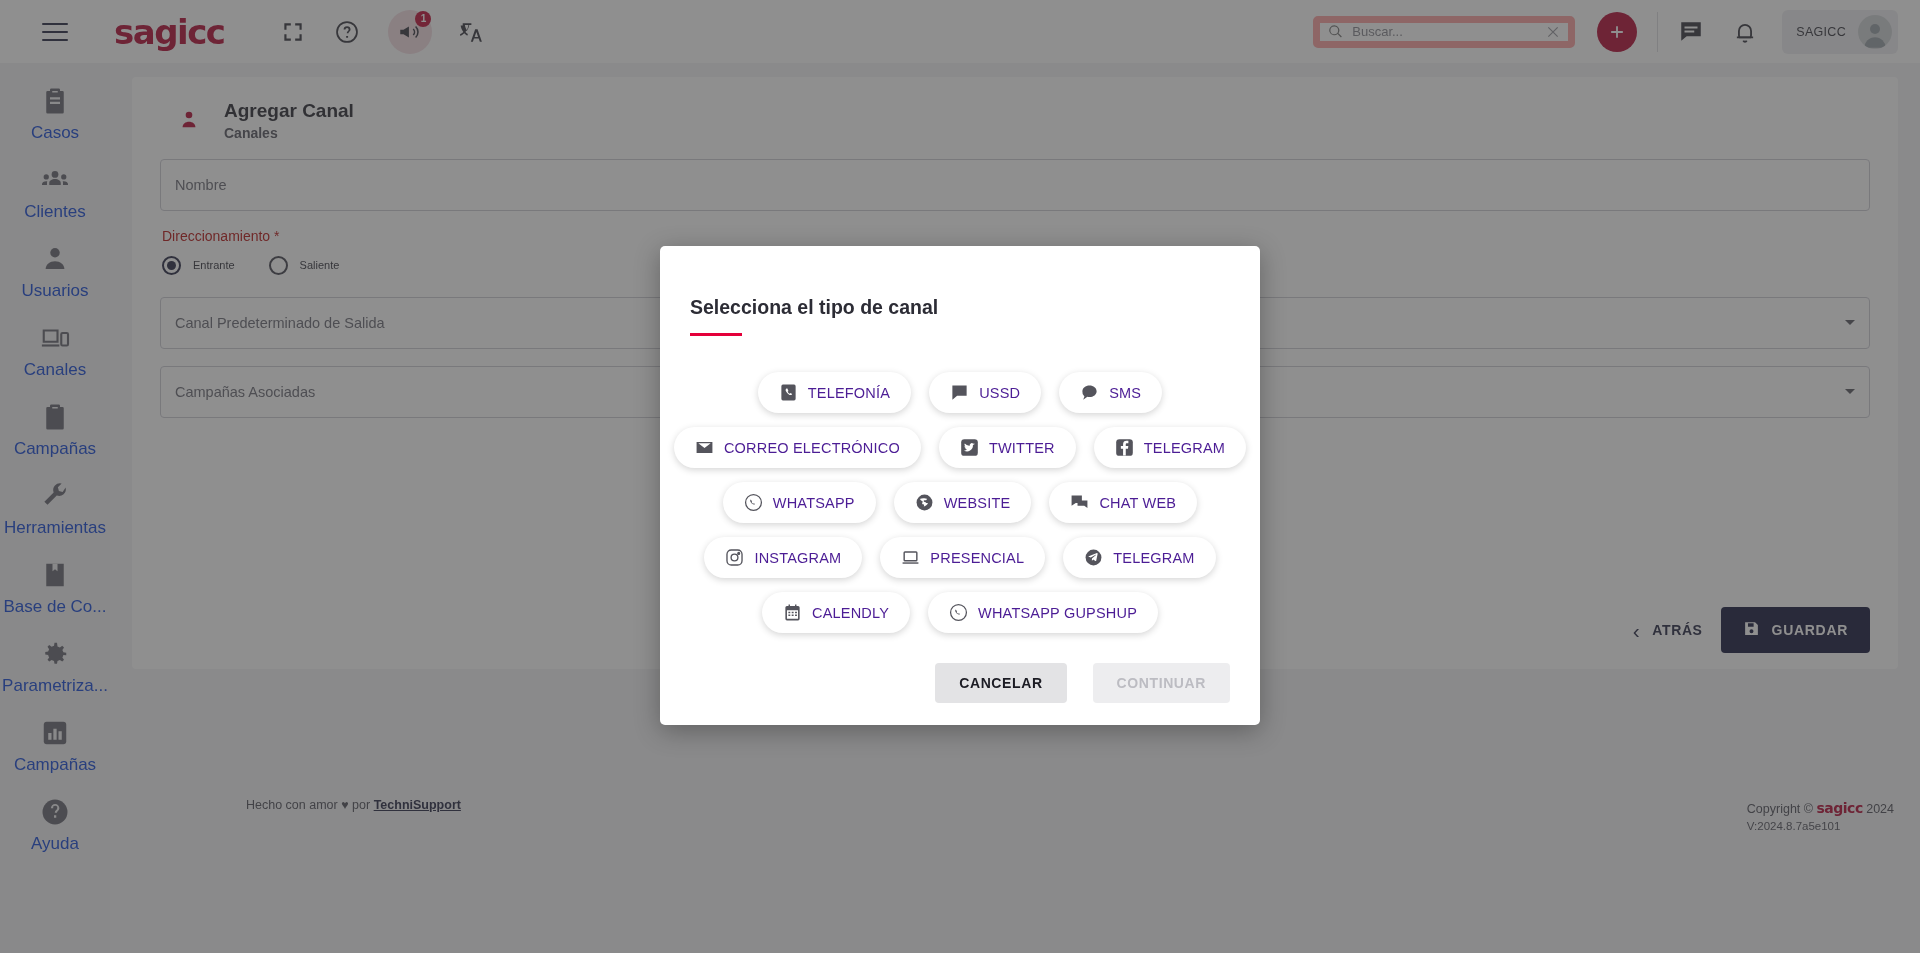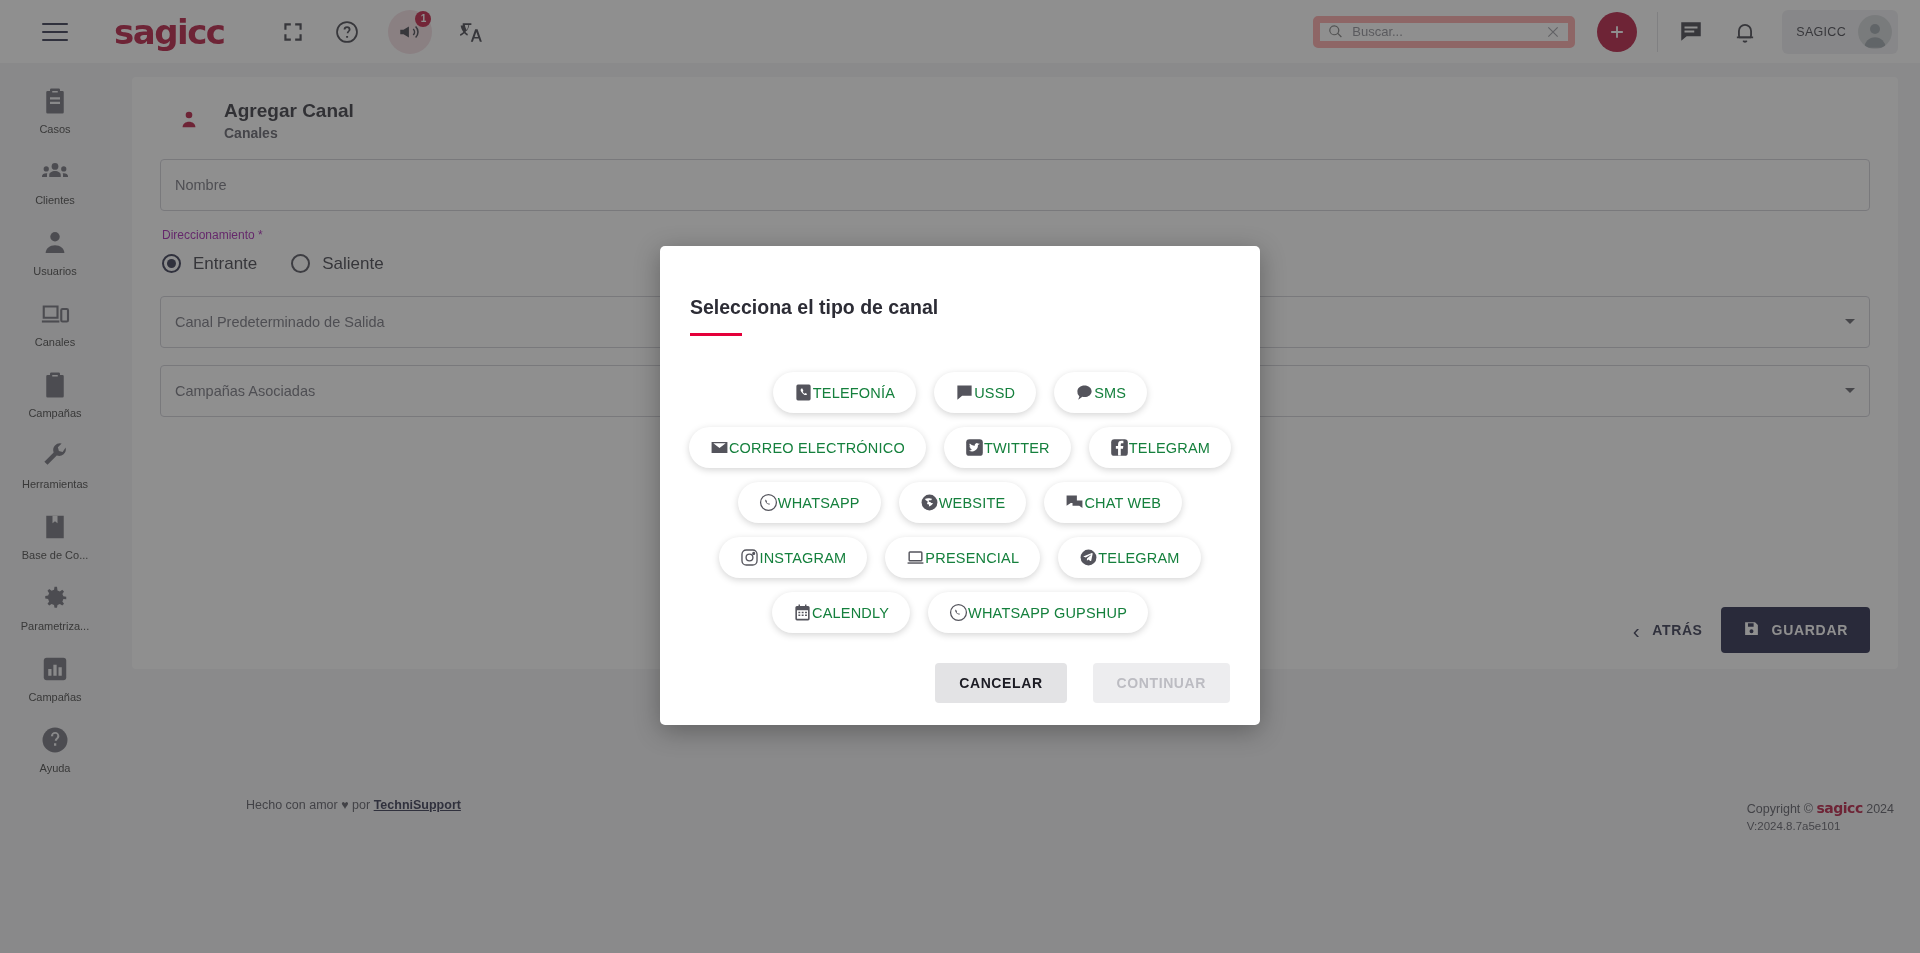--- a/index.html
+++ b/index.html
@@ -95,21 +95,21 @@
     display: flex; flex-direction: column; align-items: center;
     padding-top: 12px; gap: 0;
   }
   .side-item {
     width: 110px; padding: 11px 2px 11px; display: flex; flex-direction: column;
     align-items: center; gap: 7px; cursor: pointer;
   }
   .side-item .sic { width: 30px; height: 30px; color: #6c6c76; display:flex; align-items:center; justify-content:center;}
   .side-item .sic svg { width: 100%; height: 100%; fill: currentColor; }
   .side-item .slabel {
-    font-size: 11px; color: #404040; text-align: center; white-space: nowrap;
+    font-size: 17px; color: #1d4ed8; text-align: center; white-space: nowrap;
   }
 
   
   #main {
     position: absolute; top: 63px; left: 110px; right: 0; bottom: 0;
     background: #f4f4f6; padding: 14px 22px 0 22px; overflow: hidden;
   }
   .content-card {
     background: #fff; border-radius: 4px; min-height: 592px;
     padding: 18px 28px 10px 28px; position: relative;
@@ -125,30 +125,30 @@
     display: flex; align-items: center; padding: 0 14px;
     margin-bottom: 17px; background: #fff; position: relative;
   }
   .field .fplace { font-size: 14.5px; color: #70707a; }
   .field .caret {
     position: absolute; right: 14px; width: 0; height: 0;
     border-left: 5px solid transparent; border-right: 5px solid transparent;
     border-top: 5px solid #5d5d66;
   }
 
-  .radio-group-label { font-size: 12px; color: #a21caf; margin: 2px 0 12px 2px; }
+  .radio-group-label { font-size: 14px; color: #b91c1c; margin: 2px 0 12px 2px; }
   .radio-row { display: flex; align-items: center; gap: 34px; margin-bottom: 22px; padding-left: 2px; }
   .radio-opt { display: flex; align-items: center; gap: 12px; cursor: pointer; }
   .radio-dot {
     width: 19px; height: 19px; border-radius: 50%; border: 2px solid #2d2f4a;
     display: flex; align-items: center; justify-content: center;
   }
   .radio-dot.off { border-color: #4a4a55; }
   .radio-dot i { width: 9px; height: 9px; border-radius: 50%; background: #2d2f4a; display: block; }
-  .radio-label { font-size: 17px; color: #3a3a44; }
+  .radio-label { font-size: 11px; color: #3a3a44; }
 
   .action-row {
     position: absolute; right: 28px; bottom: 16px;
     display: flex; align-items: center; gap: 18px;
   }
   .btn-back {
     display: flex; align-items: center; gap: 12px; cursor: pointer;
     color: #2d2f4a; font-size: 14px; font-weight: bold; letter-spacing: .6px;
     background: none; border: none; font-family: "Liberation Sans", sans-serif;
   }
@@ -181,25 +181,25 @@
     background: #fff; border-radius: 5px; z-index: 60;
     padding: 26px 30px 22px 30px;
     box-shadow: 0 6px 26px rgba(0,0,0,.30);
   }
   .modal-title { font-size: 19.5px; font-weight: bold; color: #2c2c35; margin-top: 24px; }
   .modal-rule { width: 52px; height: 3px; background: #e4003a; margin-top: 14px; }
 
   .chips { margin-top: 36px; }
   .chip-row { display: flex; justify-content: center; gap: 18px; margin-bottom: 14px; }
   .chip {
-    display: inline-flex; align-items: center; 
+    display: inline-flex; align-items: center; gap: 10px;
     background: #fff; border: none; border-radius: 22px;
     padding: 11px 21px; cursor: pointer;
     box-shadow: 0 2px 7px rgba(0,0,0,.17);
-    font-size: 14.5px; color: #15803d; letter-spacing: .2px;
+    font-size: 14.5px; color: #4c1d95; letter-spacing: .2px;
     font-family: "Liberation Sans", sans-serif; white-space: nowrap;
   }
   .chip .cic { width: 19px; height: 19px; color: #54545c; flex: 0 0 auto; display:flex; align-items:center; justify-content:center; }
   .chip .cic svg { width: 100%; height: 100%; fill: currentColor; }
 
   .modal-actions {
     display: flex; justify-content: flex-end; gap: 26px; margin-top: 30px;
   }
   .btn-cancel {
     background: #e3e3e5; border: none; border-radius: 4px;

